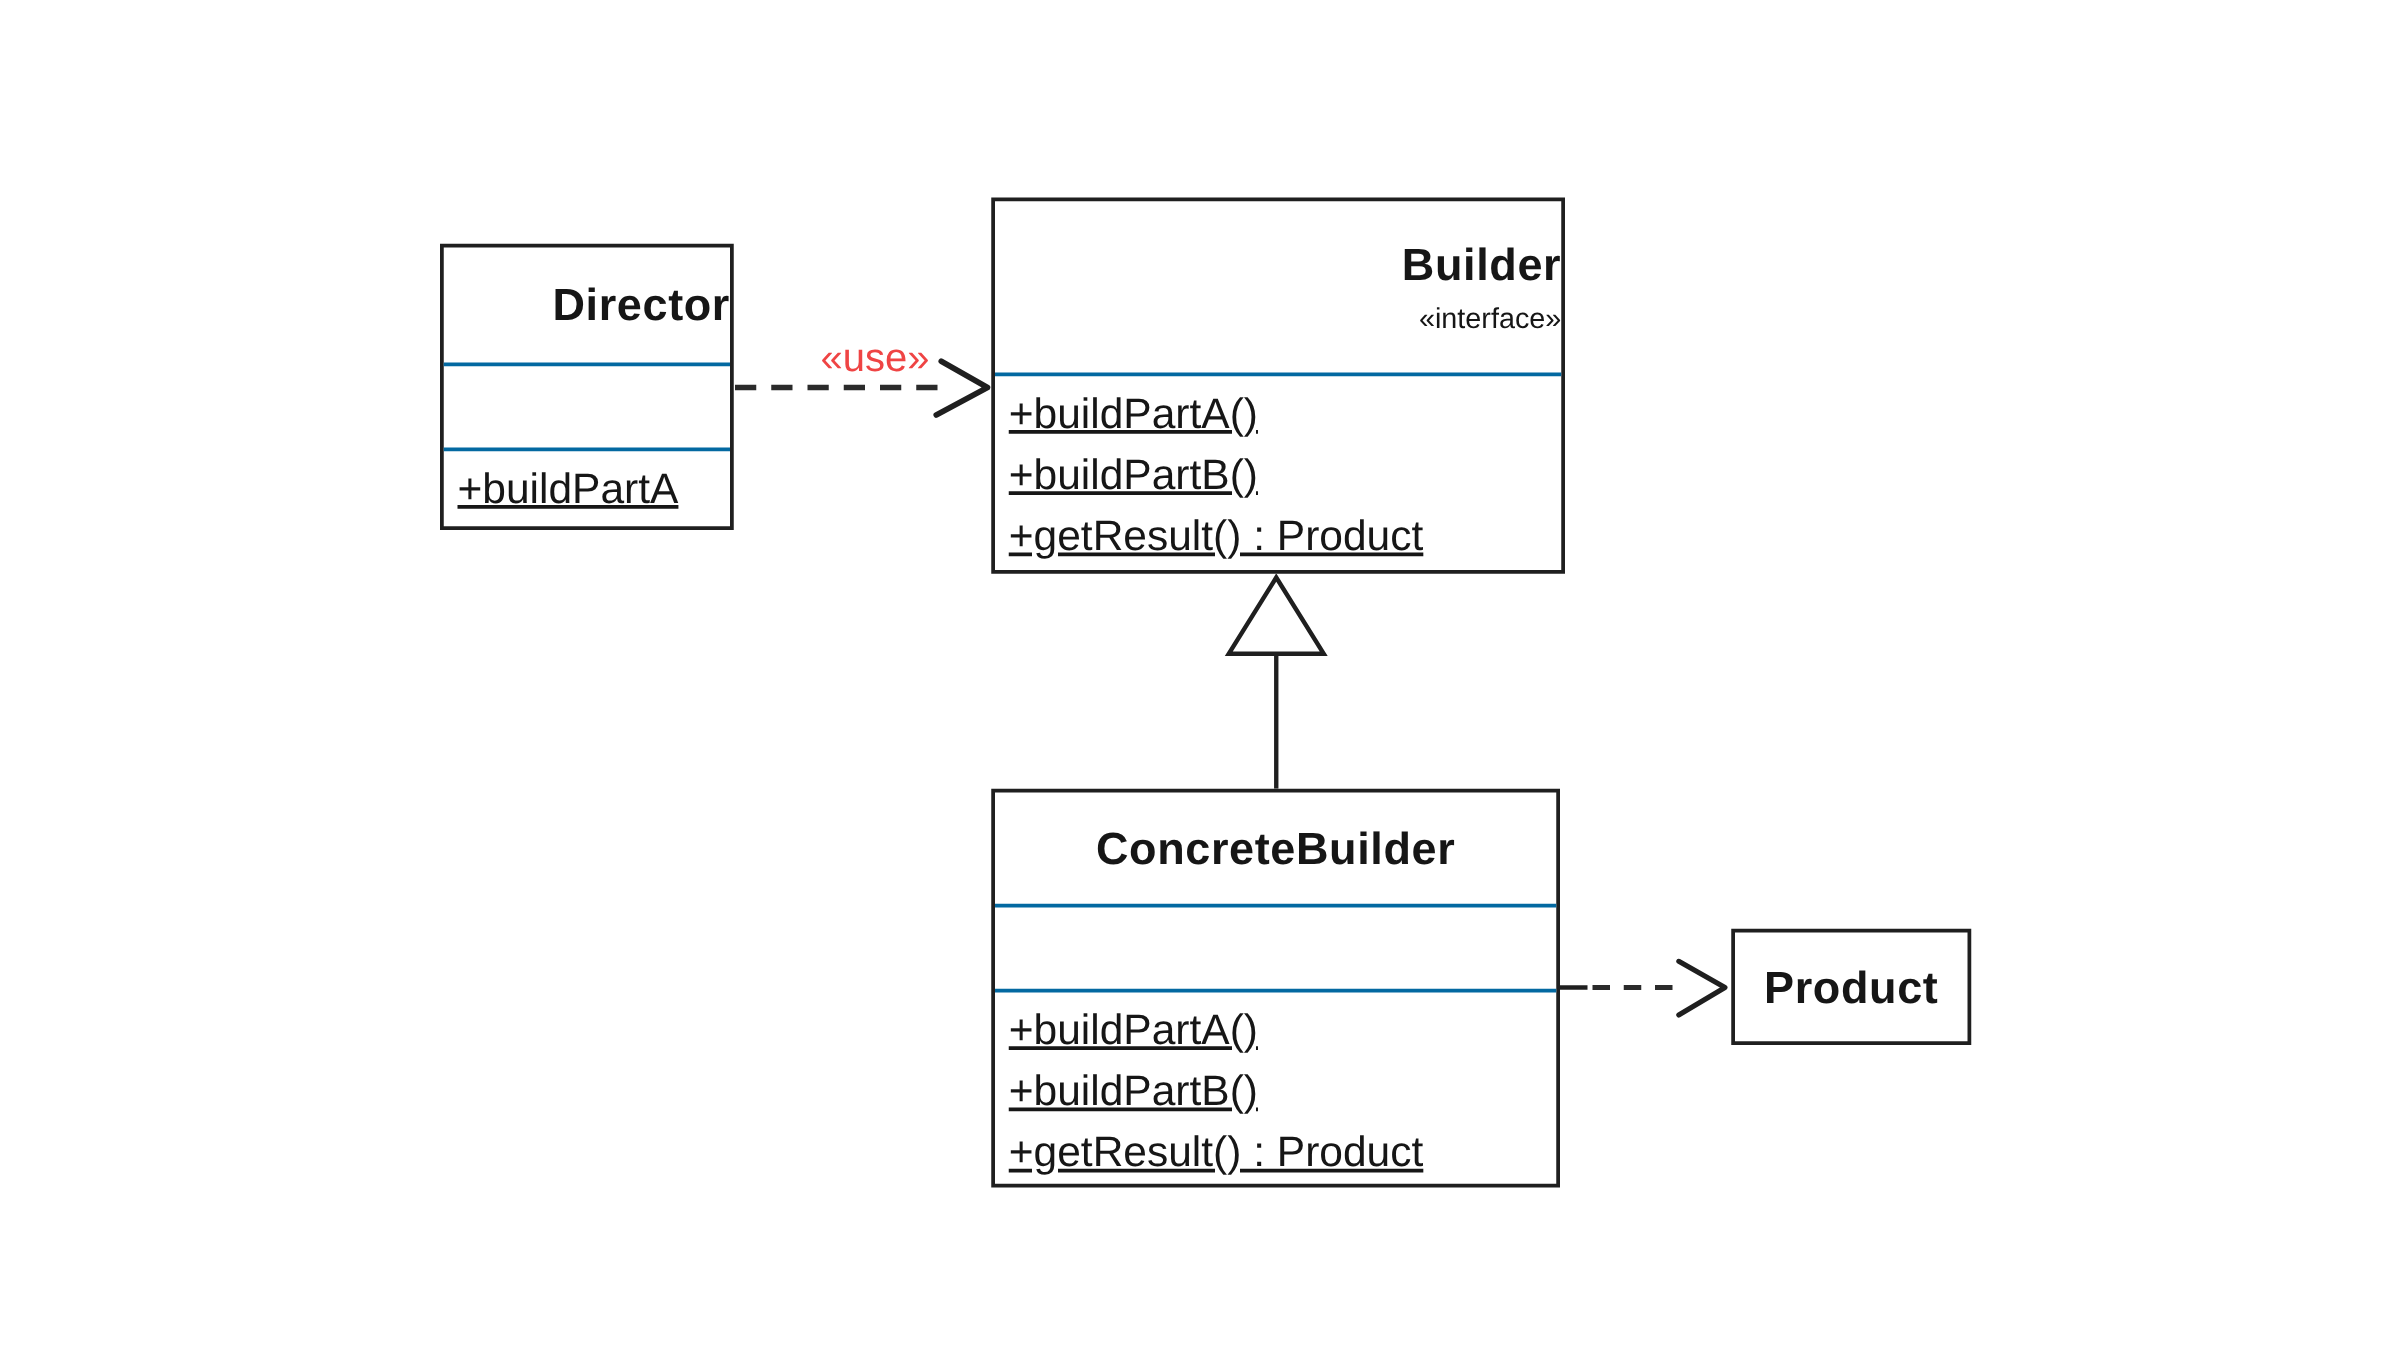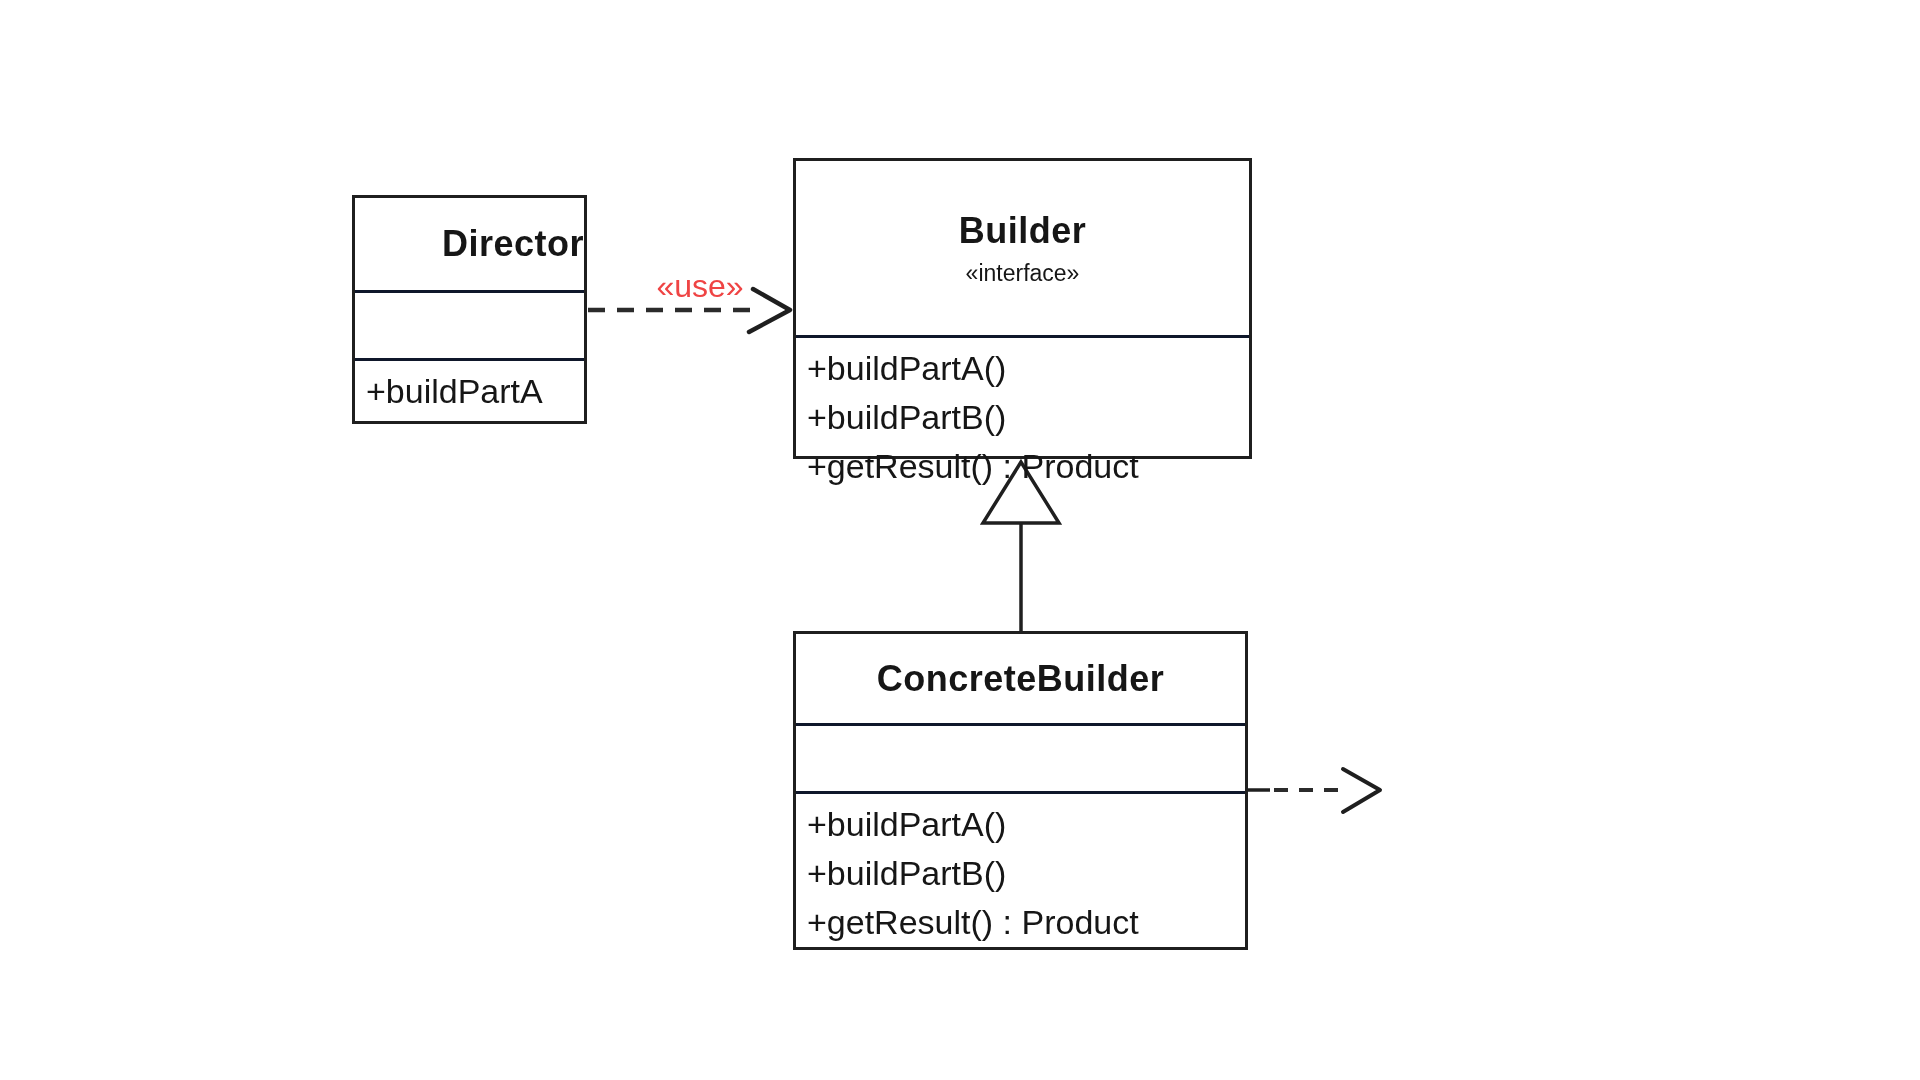--- a/index.html
+++ b/index.html
@@ -28,21 +28,22 @@
     border: 3px solid #1f1f1f;
     display: flex;
     flex-direction: column;
     color: #161616;
   }
   .uml-compartment {
     box-sizing: border-box;
     flex: 0 0 auto;
   }
   .uml-compartment + .uml-compartment {
-    border-top: 3px solid #0f172a;
+    border-top: 3px solid #0369a1;
+    text-decoration: underline;
   }
   .uml-title-compartment {
     display: flex;
     flex-direction: column;
     align-items: center;
     justify-content: center;
   }
   .uml-class-title {
     font-size: 36px;
     font-weight: bold;
@@ -65,21 +66,21 @@
     align-items: center;
     padding-left: 11px;
   }
   
   #director-box        { left: 352px;  top: 195px; width: 235px; height: 229px; }
   #director-box .uml-title-compartment   { height: 92px; align-items: flex-end; }
   #director-box .uml-attrs-compartment   { height: 68px; }
   #director-box .uml-single-method       { flex: 1 1 auto; font-size: 34px; }
 
   #builder-box         { left: 793px;  top: 158px; width: 459px; height: 301px; }
-  #builder-box .uml-title-compartment    { height: 174px; }
+  #builder-box .uml-title-compartment    { height: 137px; align-items: flex-end; }
   #builder-box .uml-methods-compartment  { flex: 1 1 auto; padding-top: 6px; }
 
   #concrete-builder-box{ left: 793px;  top: 631px; width: 455px; height: 319px; }
   #concrete-builder-box .uml-title-compartment  { height: 89px; justify-content: center; }
   #concrete-builder-box .uml-attrs-compartment  { height: 68px; }
   #concrete-builder-box .uml-methods-compartment{ flex: 1 1 auto; padding-top: 6px; }
 
   #product-box         { left: 1385px; top: 743px; width: 192px; height: 93px; }
   #product-box .uml-title-compartment    { flex: 1 1 auto; }
 
@@ -138,14 +139,19 @@
       <div class="uml-class-title">ConcreteBuilder</div>
     </div>
     <div class="uml-compartment uml-attrs-compartment"></div>
     <div class="uml-compartment uml-methods-compartment">
       <div class="uml-method-line">+buildPartA()</div>
       <div class="uml-method-line">+buildPartB()</div>
       <div class="uml-method-line">+getResult() : Product</div>
     </div>
   </div>
 
+  <div class="uml-class" id="product-box">
+    <div class="uml-compartment uml-title-compartment">
+      <div class="uml-class-title">Product</div>
+    </div>
+  </div>
 
 </div>
 
 </body></html>

